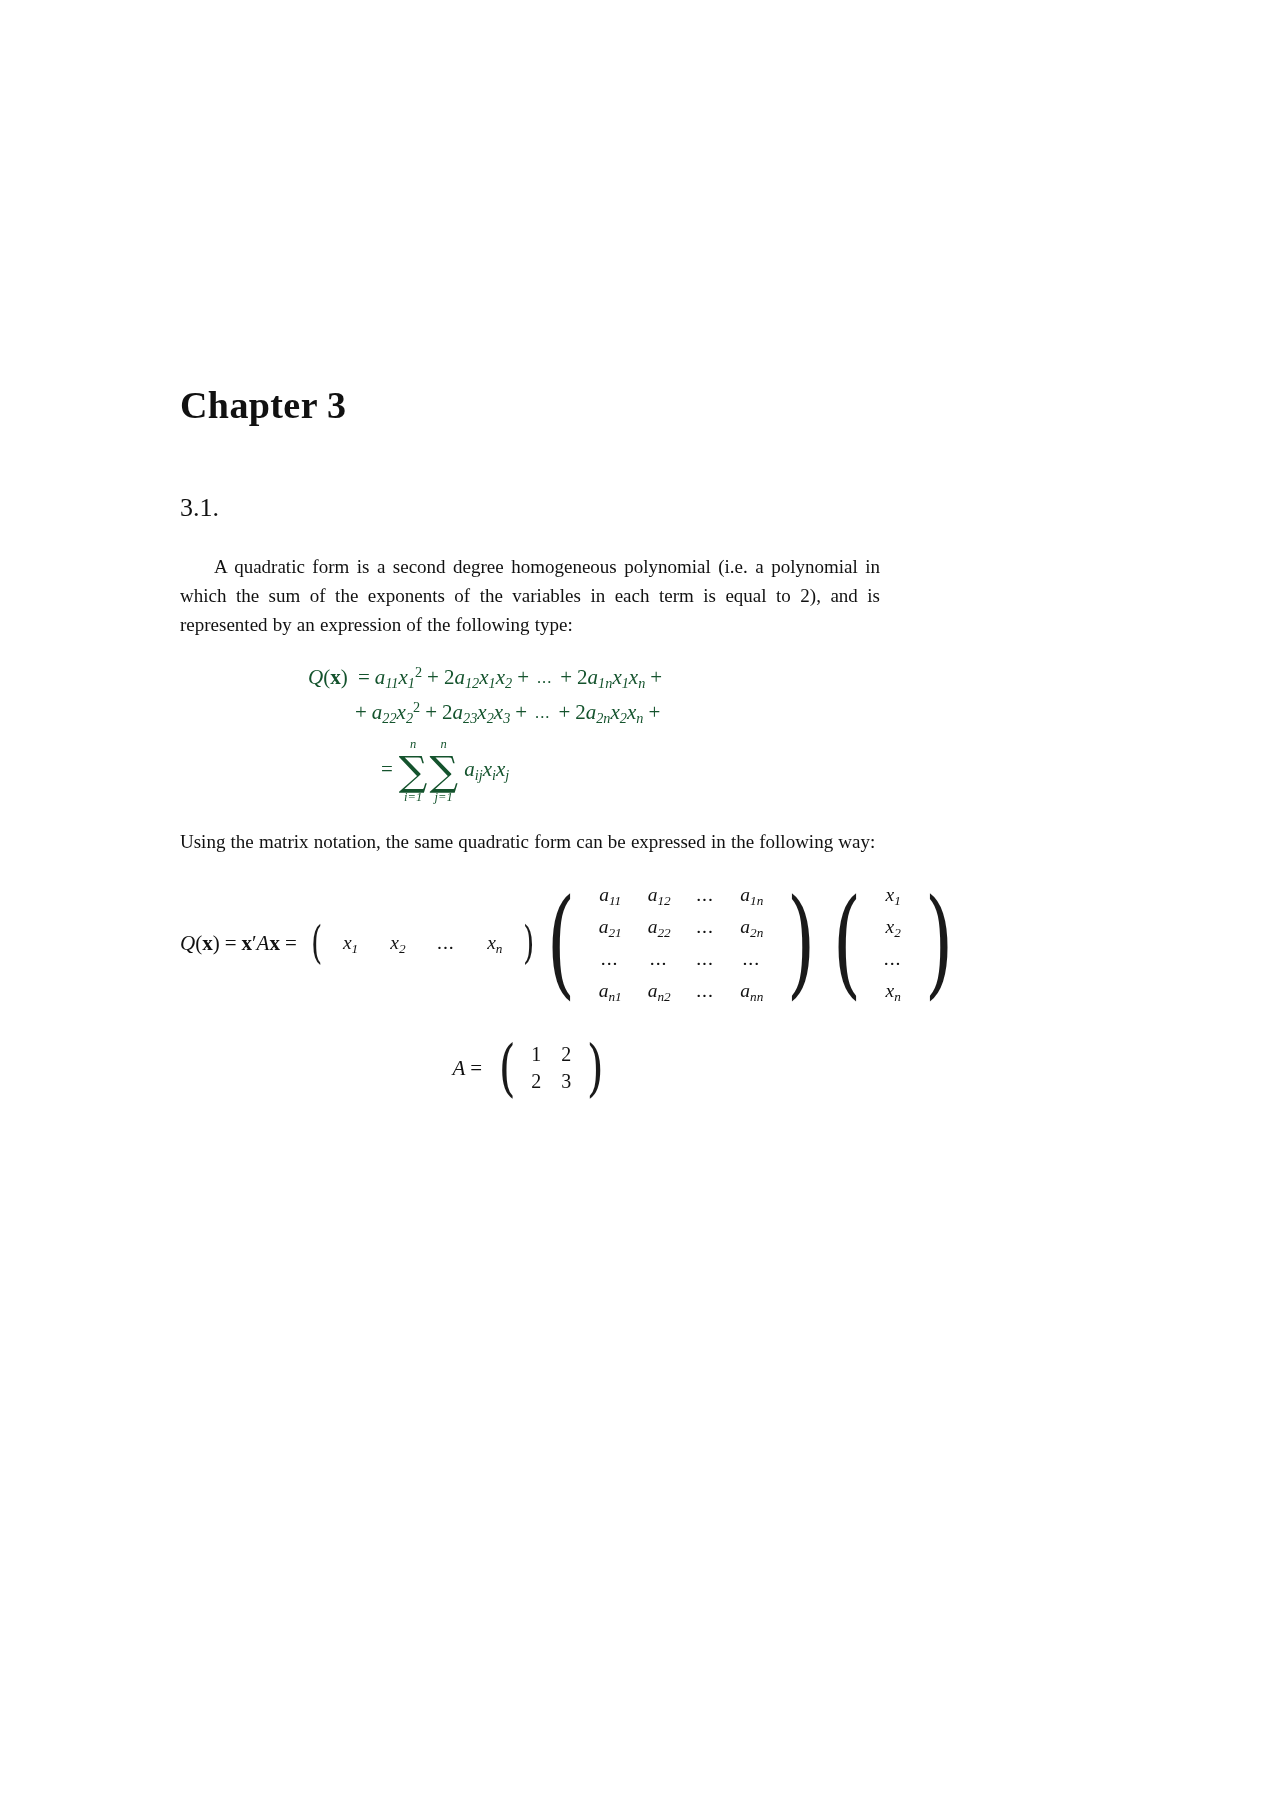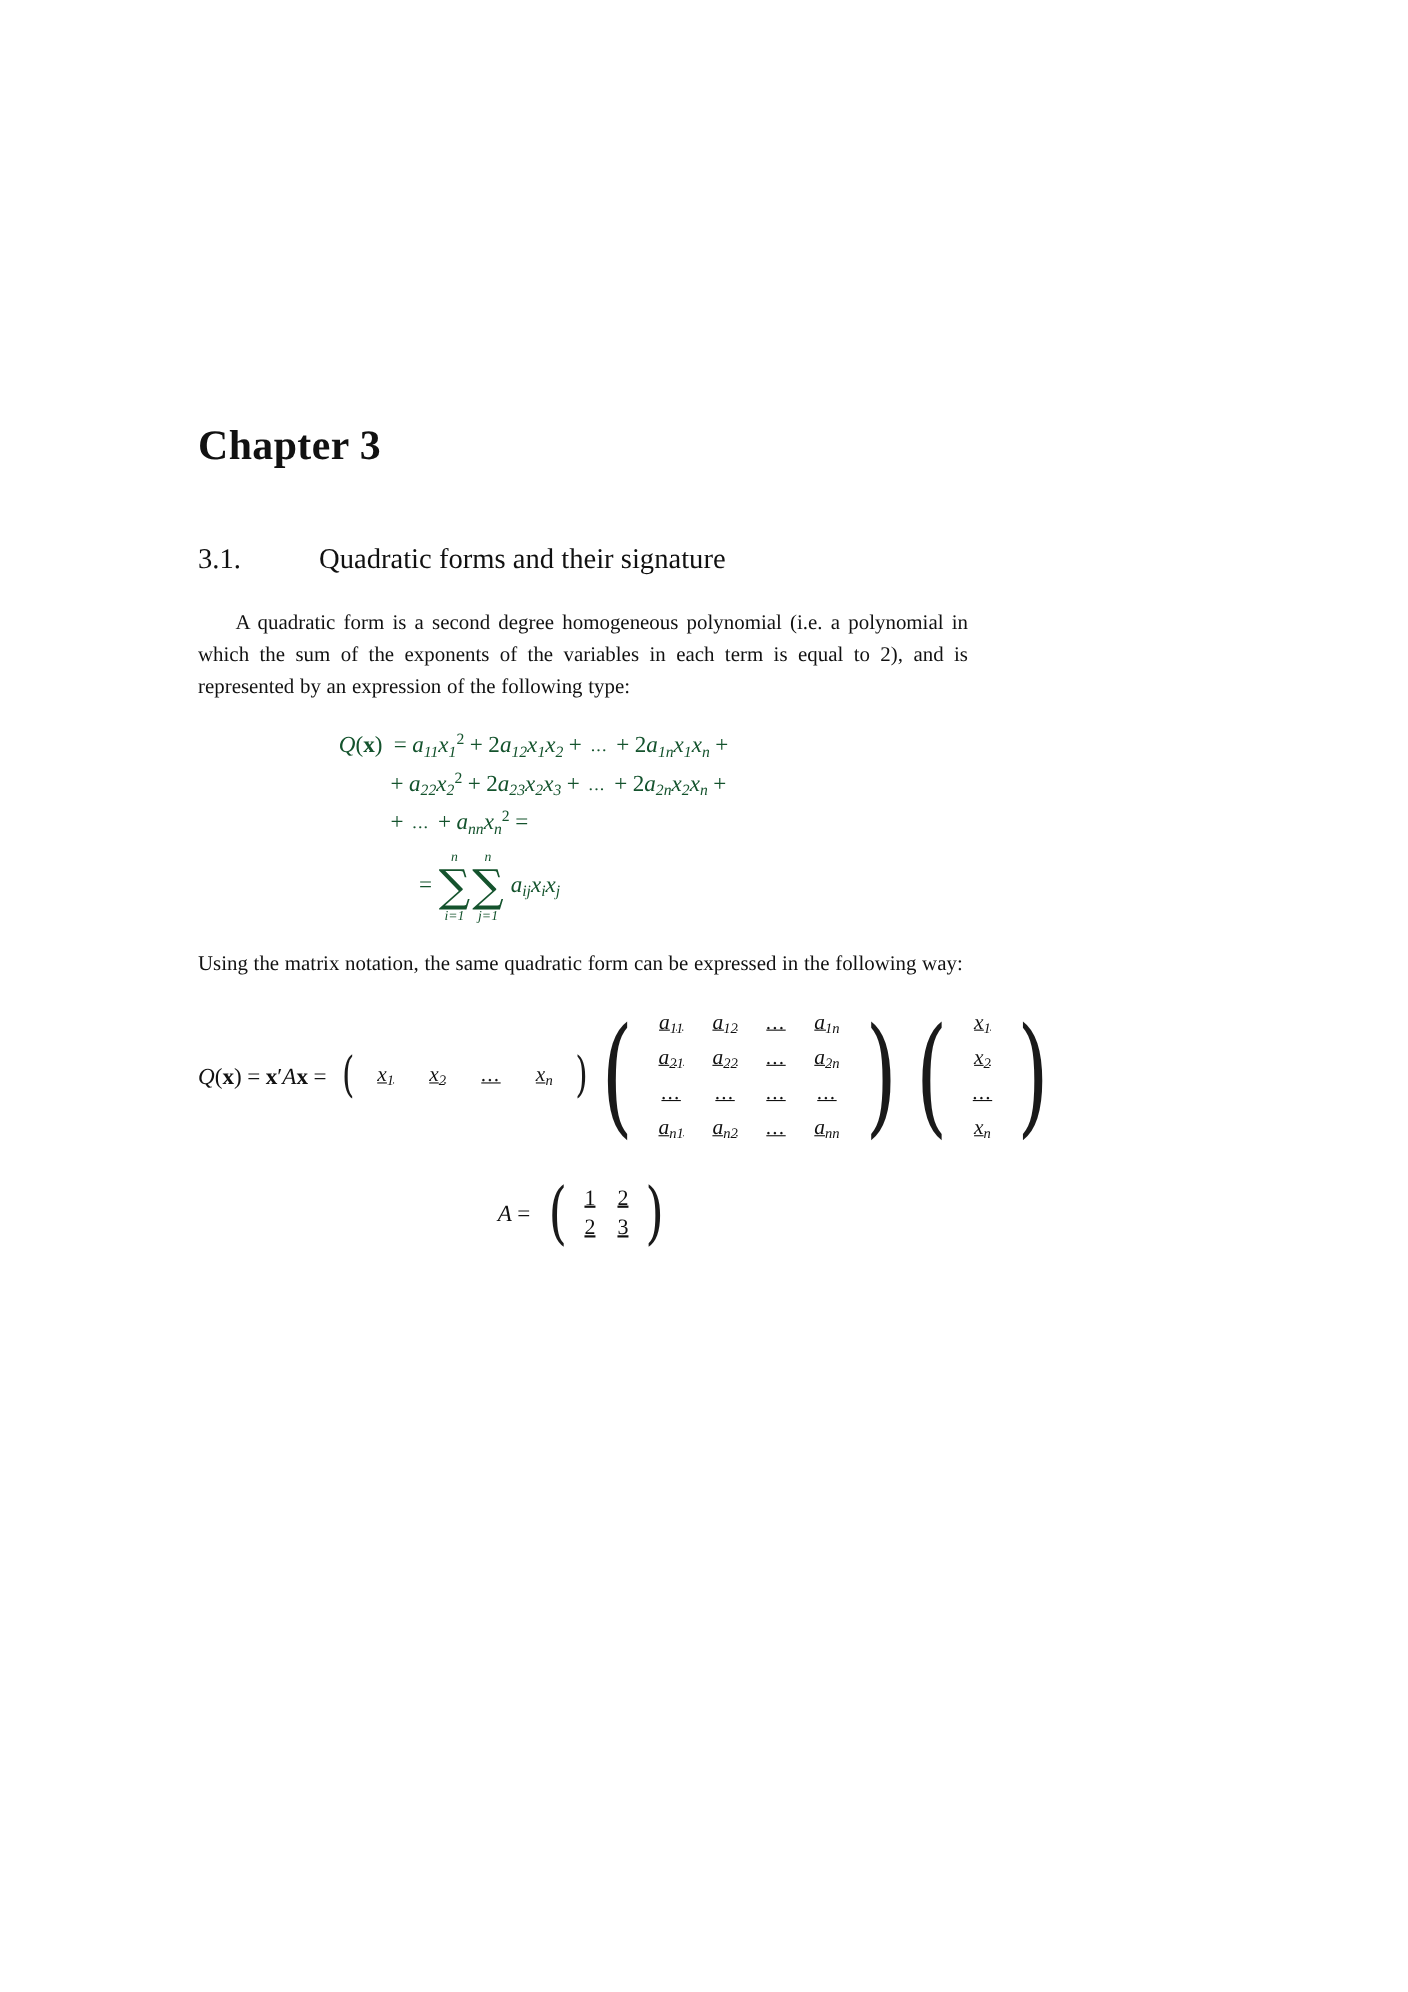--- a/index.html
+++ b/index.html
@@ -182,21 +182,20 @@
   table.mx {
     border-collapse: collapse;
     margin: 0 2px;
   }
   table.mx td {
     padding: 5px 13px;
     text-align: center;
     font-style: italic;
     font-size: 19.5px;
     white-space: nowrap;
-    text-decoration: underline;
   }
   table.mx.small td { padding: 2px 10px; font-style: normal; font-size: 20px;}
   table.mx.vec td { padding: 5px 12px; }
   table.mx.rowvec td { padding: 4px 16px; }
 
   .final-eq {
     display: flex;
     align-items: center;
     justify-content: center;
     margin-top: 34px;
@@ -207,39 +206,35 @@
 </head>
 <body>
 
 <div class="page">
   <div class="content">
 
     <h1 class="chapter-title">Chapter 3</h1>
 
     <h3 class="section-heading">
       <span class="section-number">3.1.</span>
-      <span class="section-title">Quadratic forms and their signature</span>
     </h3>
 
     <p class="body indent">A quadratic form is a second degree homogeneous polynomial (i.e. a polynomial in which the sum of the exponents of the variables in each term is equal to 2), and is represented by an expression of the following type:</p>
 
     <div class="display eq-lines">
 
       <div class="eq-line eq-l1 math">
         <span class="mathrm"><span class="math">Q</span>(<span class="bold-up">x</span>)</span>
         <span class="op">=</span><span><span>a</span><sub class="m">11</sub><span>x</span><sub class="m">1</sub><sup class="mu">2</sup></span><span class="op">+</span><span><span class="mathrm">2</span><span>a</span><sub class="m">12</sub><span>x</span><sub class="m">1</sub><span>x</span><sub class="m">2</sub></span><span class="op">+</span><span class="dots">...</span><span class="op">+</span><span><span class="mathrm">2</span><span>a</span><sub class="m">1n</sub><span>x</span><sub class="m">1</sub><span>x</span><sub class="m">n</sub></span><span class="op">+</span>
       </div>
 
       <div class="eq-line eq-l2 math">
         <span class="op">+</span><span><span>a</span><sub class="m">22</sub><span>x</span><sub class="m">2</sub><sup class="mu">2</sup></span><span class="op">+</span><span><span class="mathrm">2</span><span>a</span><sub class="m">23</sub><span>x</span><sub class="m">2</sub><span>x</span><sub class="m">3</sub></span><span class="op">+</span><span class="dots">...</span><span class="op">+</span><span><span class="mathrm">2</span><span>a</span><sub class="m">2n</sub><span>x</span><sub class="m">2</sub><span>x</span><sub class="m">n</sub></span><span class="op">+</span>
       </div>
 
-      <div class="eq-line eq-l3 math">
-        <span class="op">+</span><span class="dots">...</span><span class="op">+</span><span><span>a</span><sub class="m">nn</sub><span>x</span><sub class="m">n</sub><sup class="mu">2</sup></span><span class="op">=</span>
-      </div>
 
       <div class="eq-line eq-l4 math">
         <span class="op sum-eq">=</span><span class="sumwrap">
           <span class="lim">n</span>
           <span class="sig">∑</span>
           <span class="lim">i=1</span>
         </span><span class="sumwrap">
           <span class="lim">n</span>
           <span class="sig">∑</span>
           <span class="lim">j=1</span>

